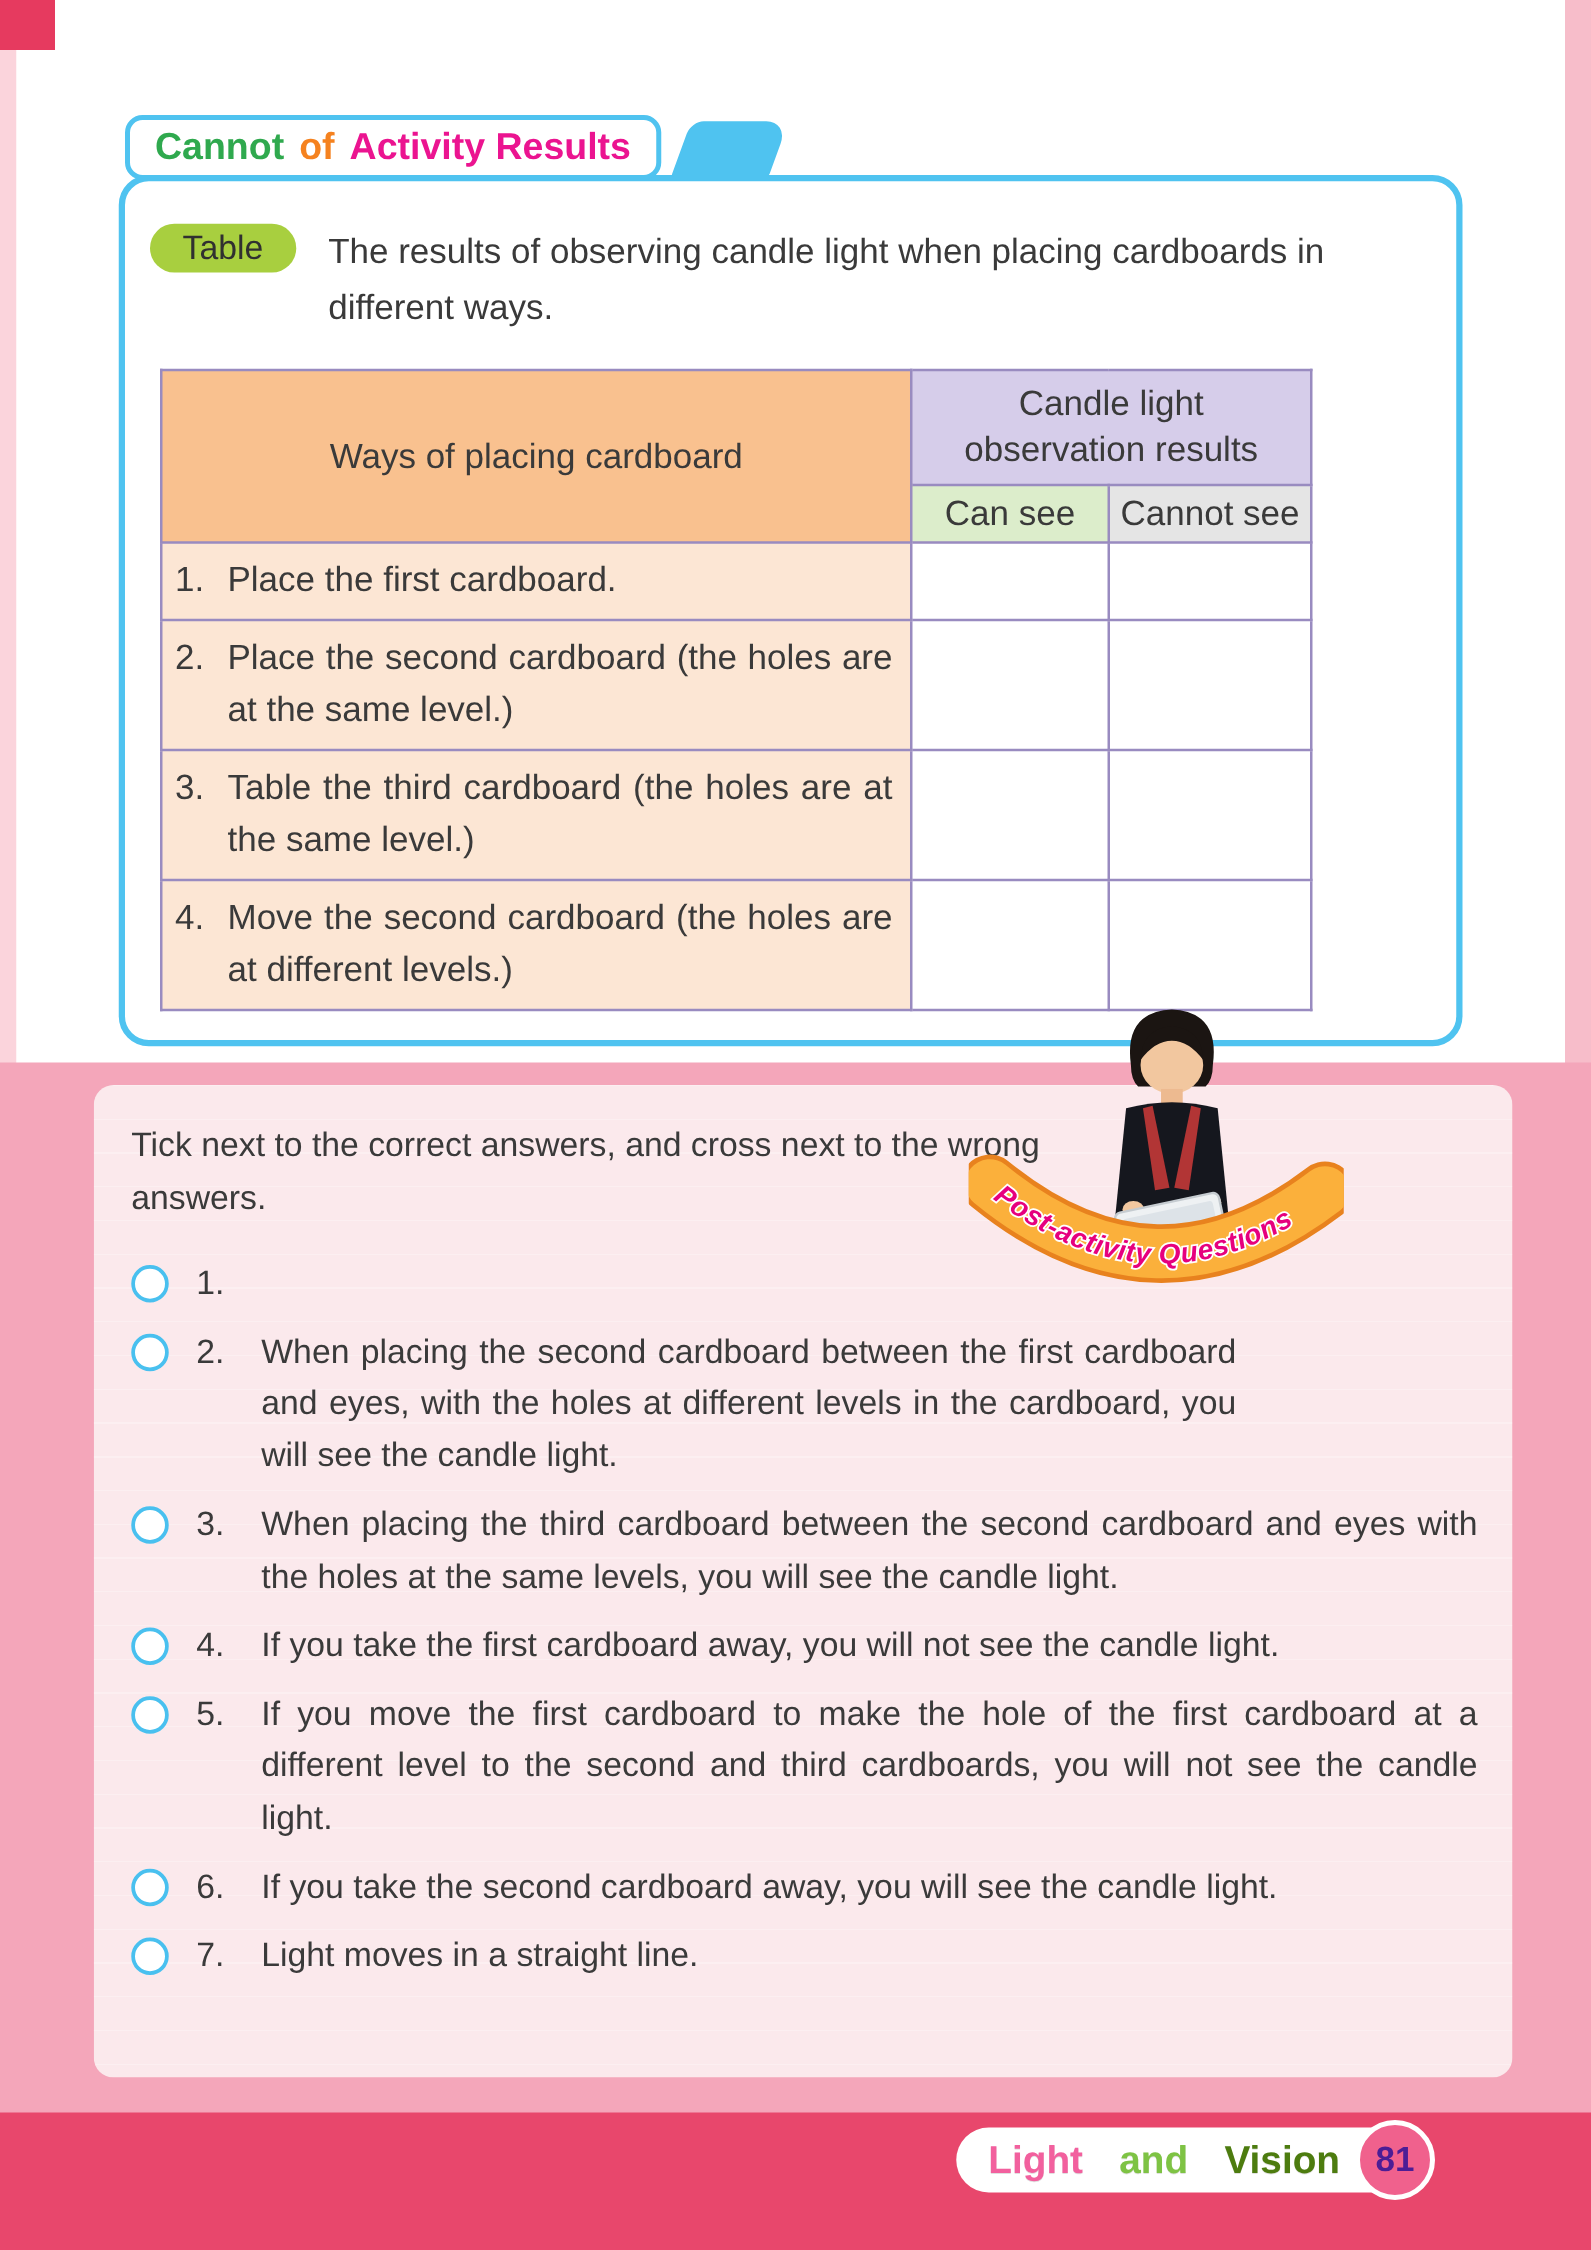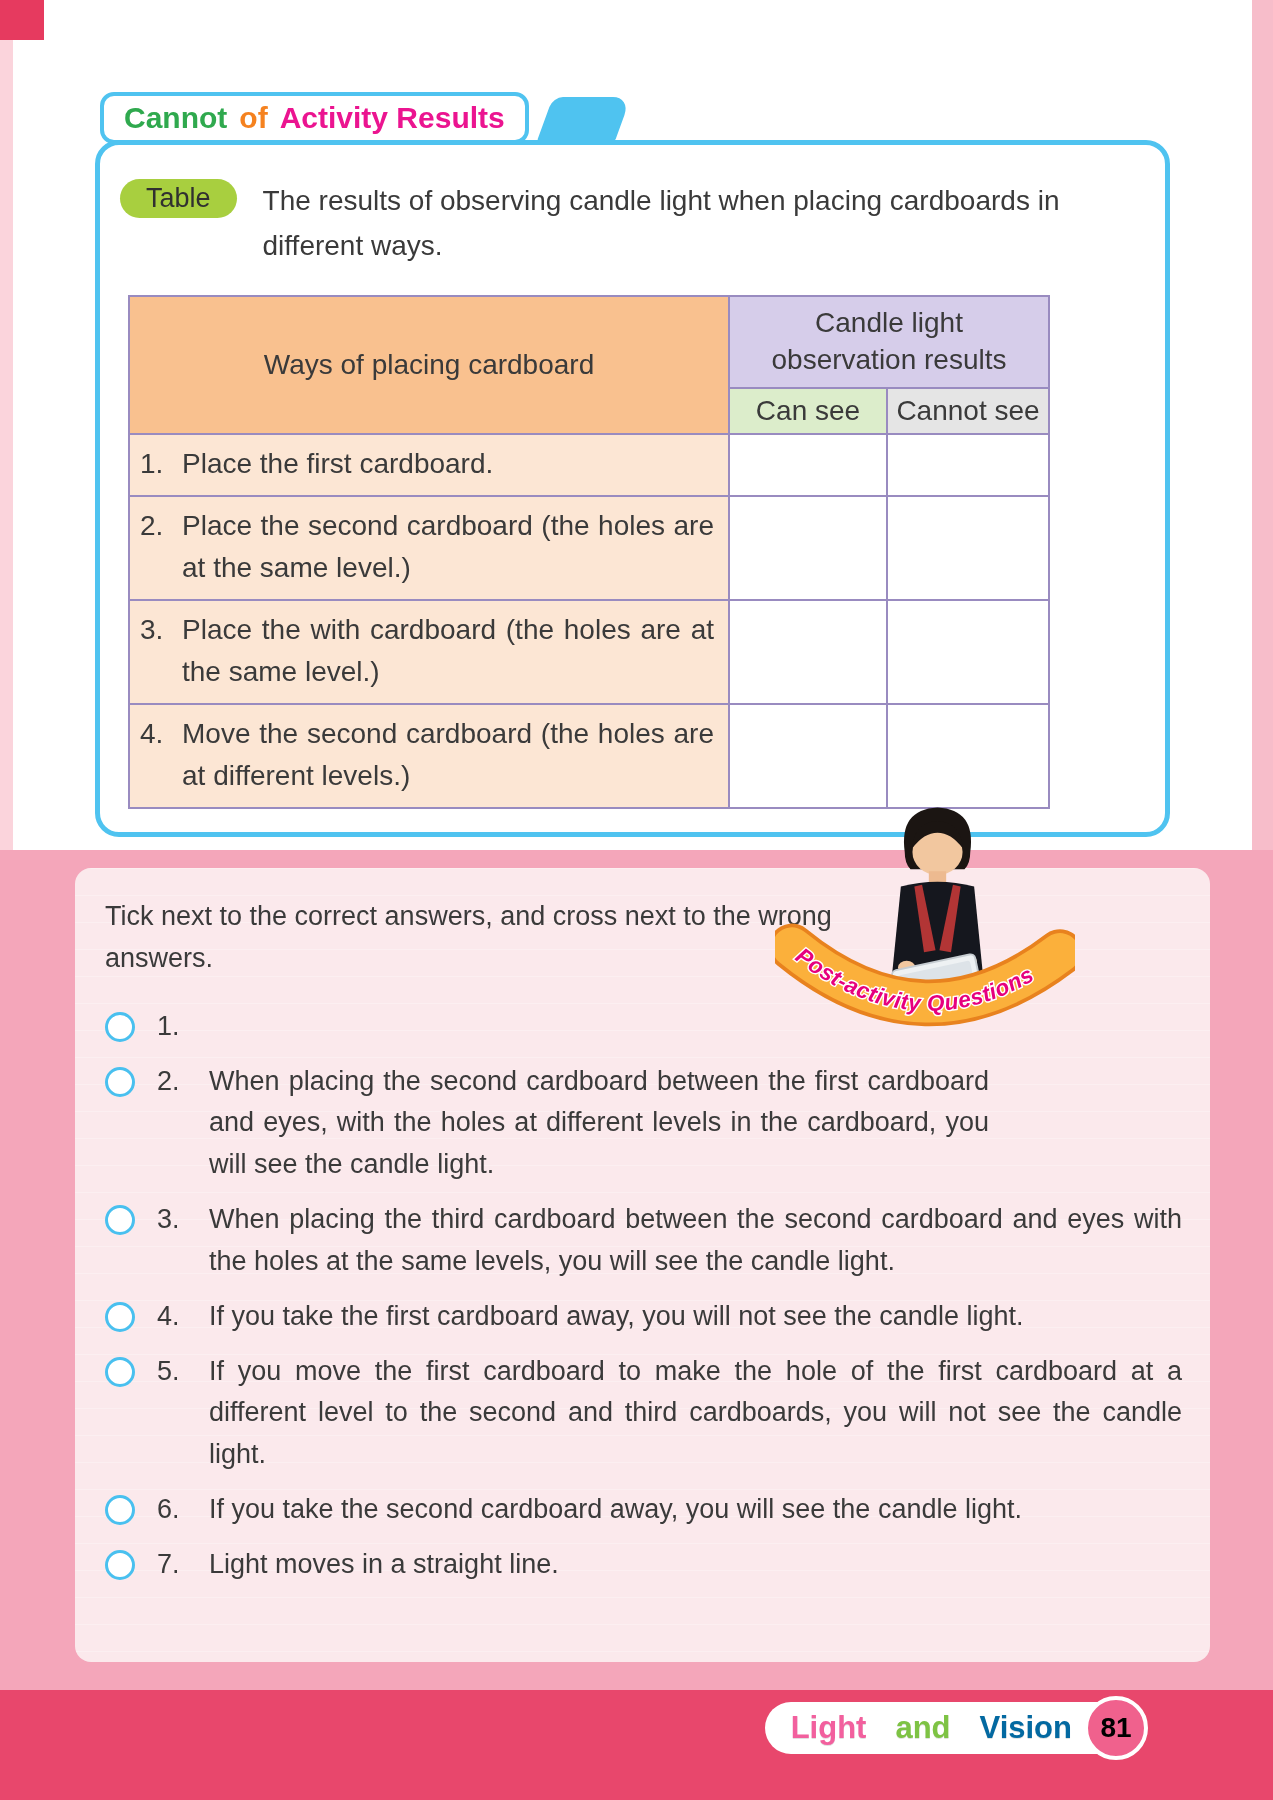--- a/index.html
+++ b/index.html
@@ -95,25 +95,25 @@
 
   
   .footer-band { position:absolute; left:0; top:1690px; width:1273px; height:110px; background:#e8476c; }
   .footer-pill {
     position:absolute; right:135px; top:12px; height:52px;
     background:#fff; border-radius:26px; display:flex; align-items:center;
     gap:29px; padding:0 66px 0 26px; font-size:31px; font-weight:bold;
   }
   .fw-light  { color:#f2609e; text-shadow:0 1px 0 rgba(0,0,0,.12); }
   .fw-and    { color:#7ec344; text-shadow:0 1px 0 rgba(0,0,0,.12); }
-  .fw-vision { color:#0369a1; text-shadow:0 1px 0 rgba(0,0,0,.12); }
+  .fw-vision { color:#4d7c0f; text-shadow:0 1px 0 rgba(0,0,0,.12); }
   .page-circle {
     position:absolute; right:-10px; top:-6px; width:64px; height:64px;
     background:#f0618d; border:4px solid #fff; border-radius:50%;
-    color:#000000; font-size:28px; font-weight:bold;
+    color:#4c1d95; font-size:28px; font-weight:bold;
     display:flex; align-items:center; justify-content:center;
   }
 </style>
 </head>
 <body>
 
 <div class="corner-red"></div>
 <div class="left-strip"></div>
 <div class="right-strip"></div>
 
@@ -157,21 +157,21 @@
             <span class="way-text">Place the second cardboard (the holes are at the same level.)</span>
           </div>
         </td>
         <td class="td-ans"></td>
         <td class="td-ans"></td>
       </tr>
       <tr class="r-double">
         <td class="td-way">
           <div class="way-line">
             <span class="way-num">3.</span>
-            <span class="way-text">Place the with cardboard (the holes are at the same level.)</span>
+            <span class="way-text">Table the third cardboard (the holes are at the same level.)</span>
           </div>
         </td>
         <td class="td-ans"></td>
         <td class="td-ans"></td>
       </tr>
       <tr class="r-double">
         <td class="td-way">
           <div class="way-line">
             <span class="way-num">4.</span>
             <span class="way-text">Move the second cardboard (the holes are at different levels.)</span>

